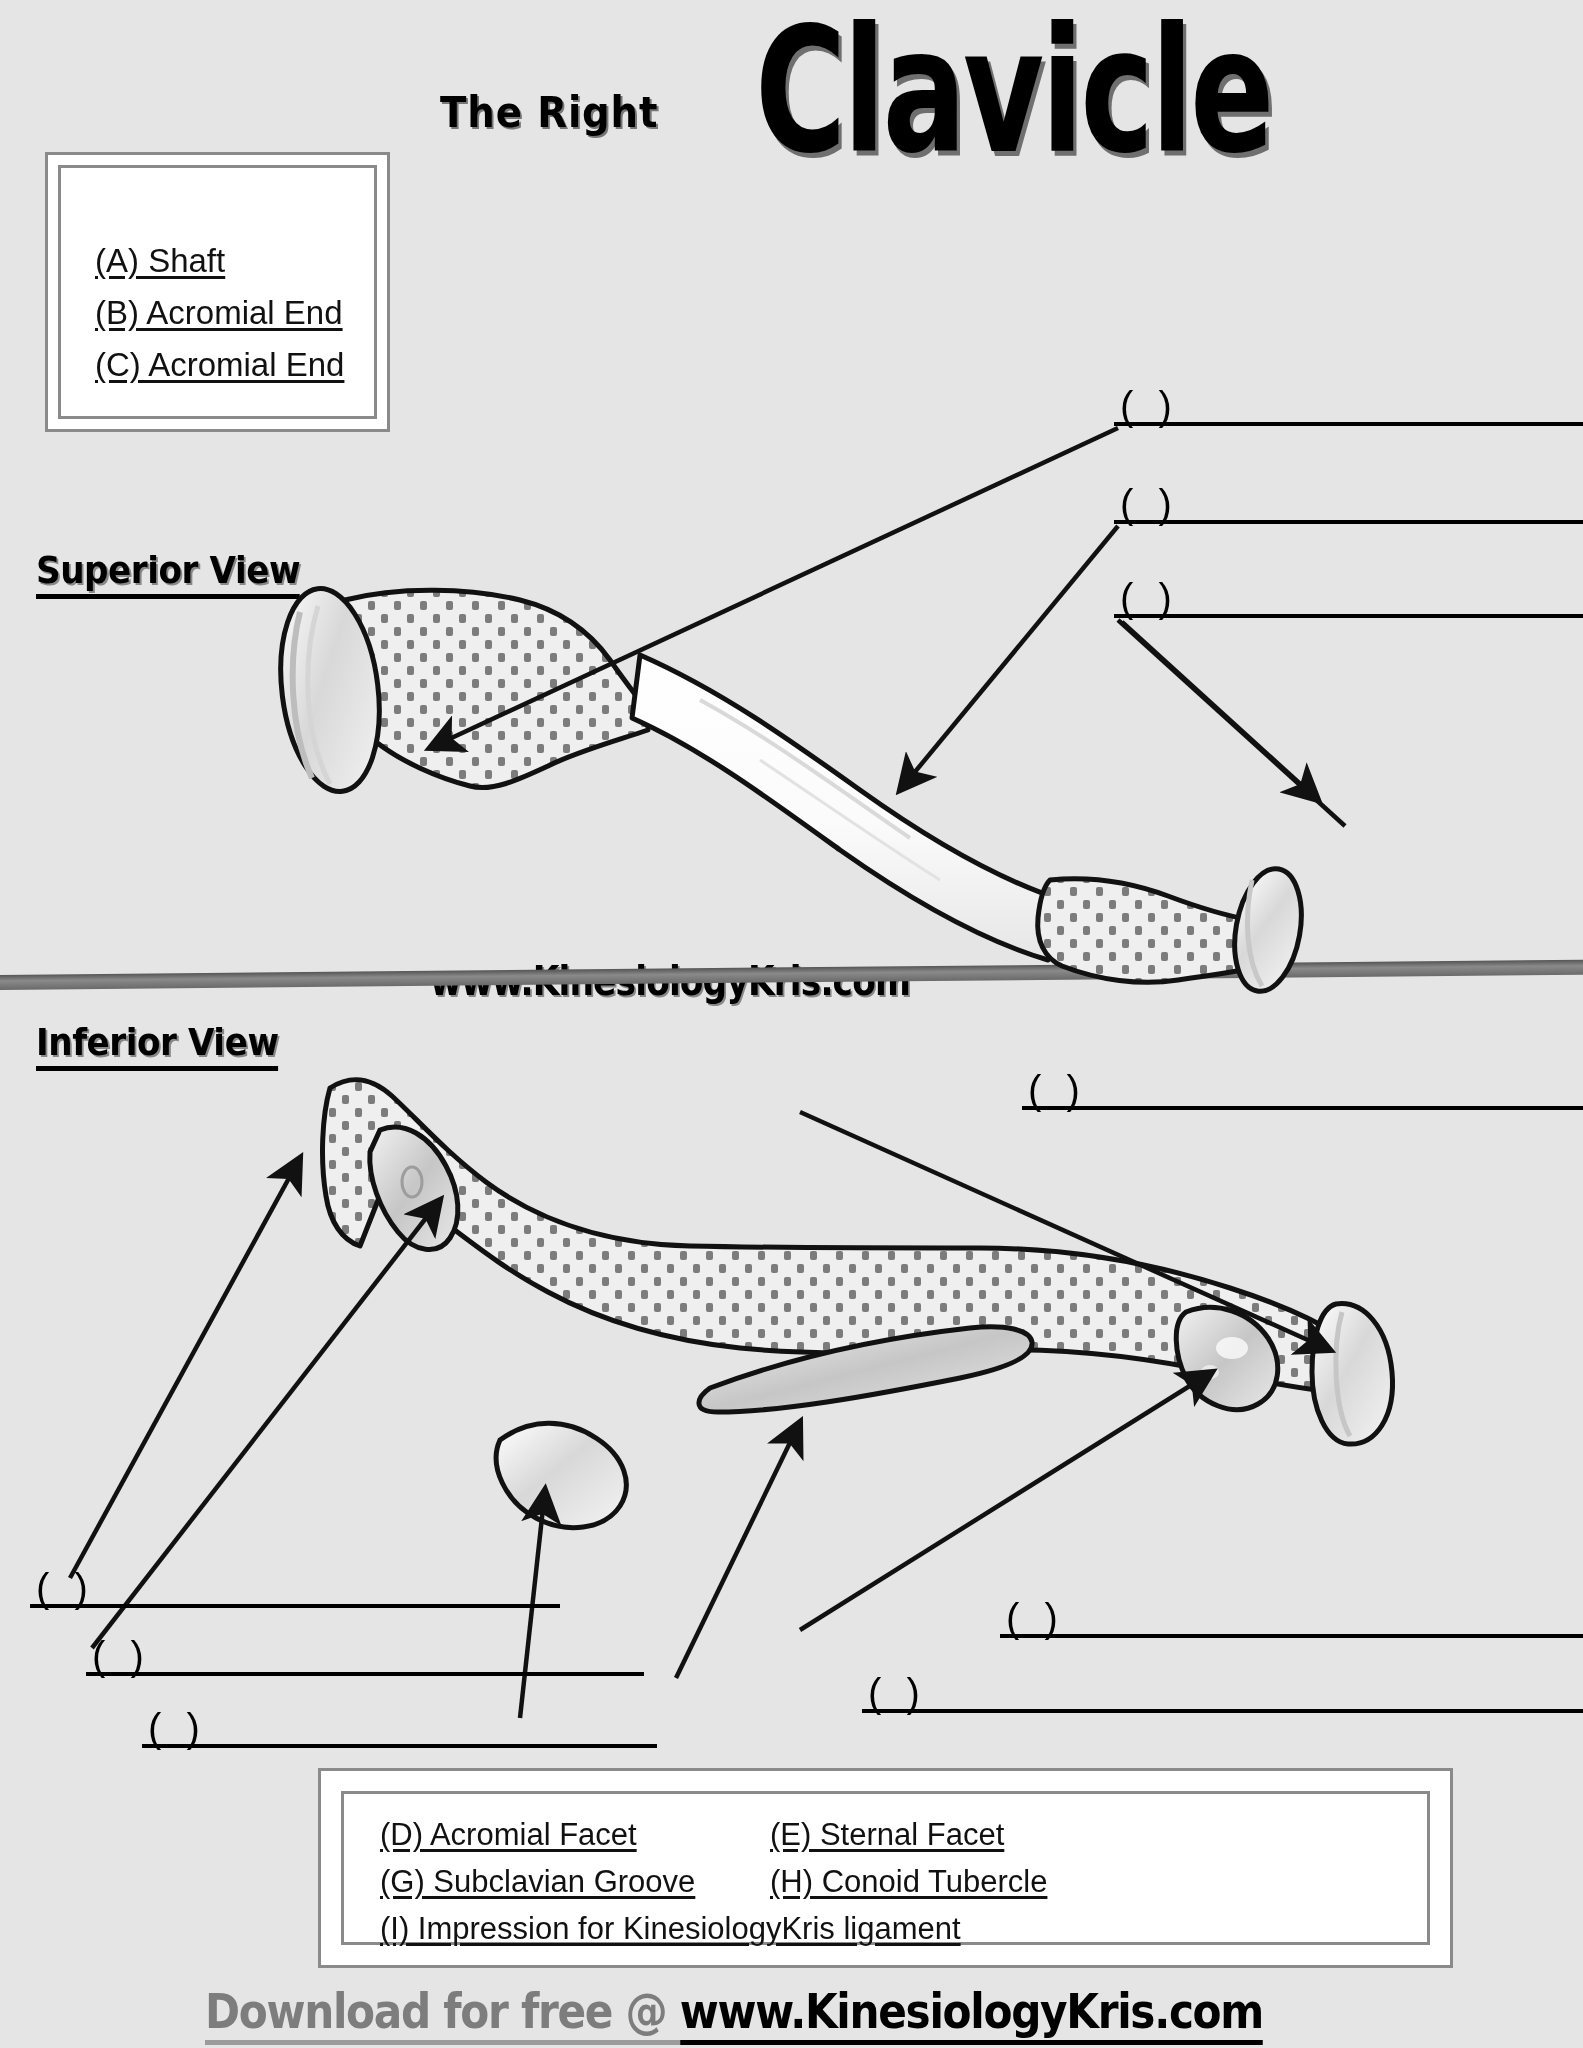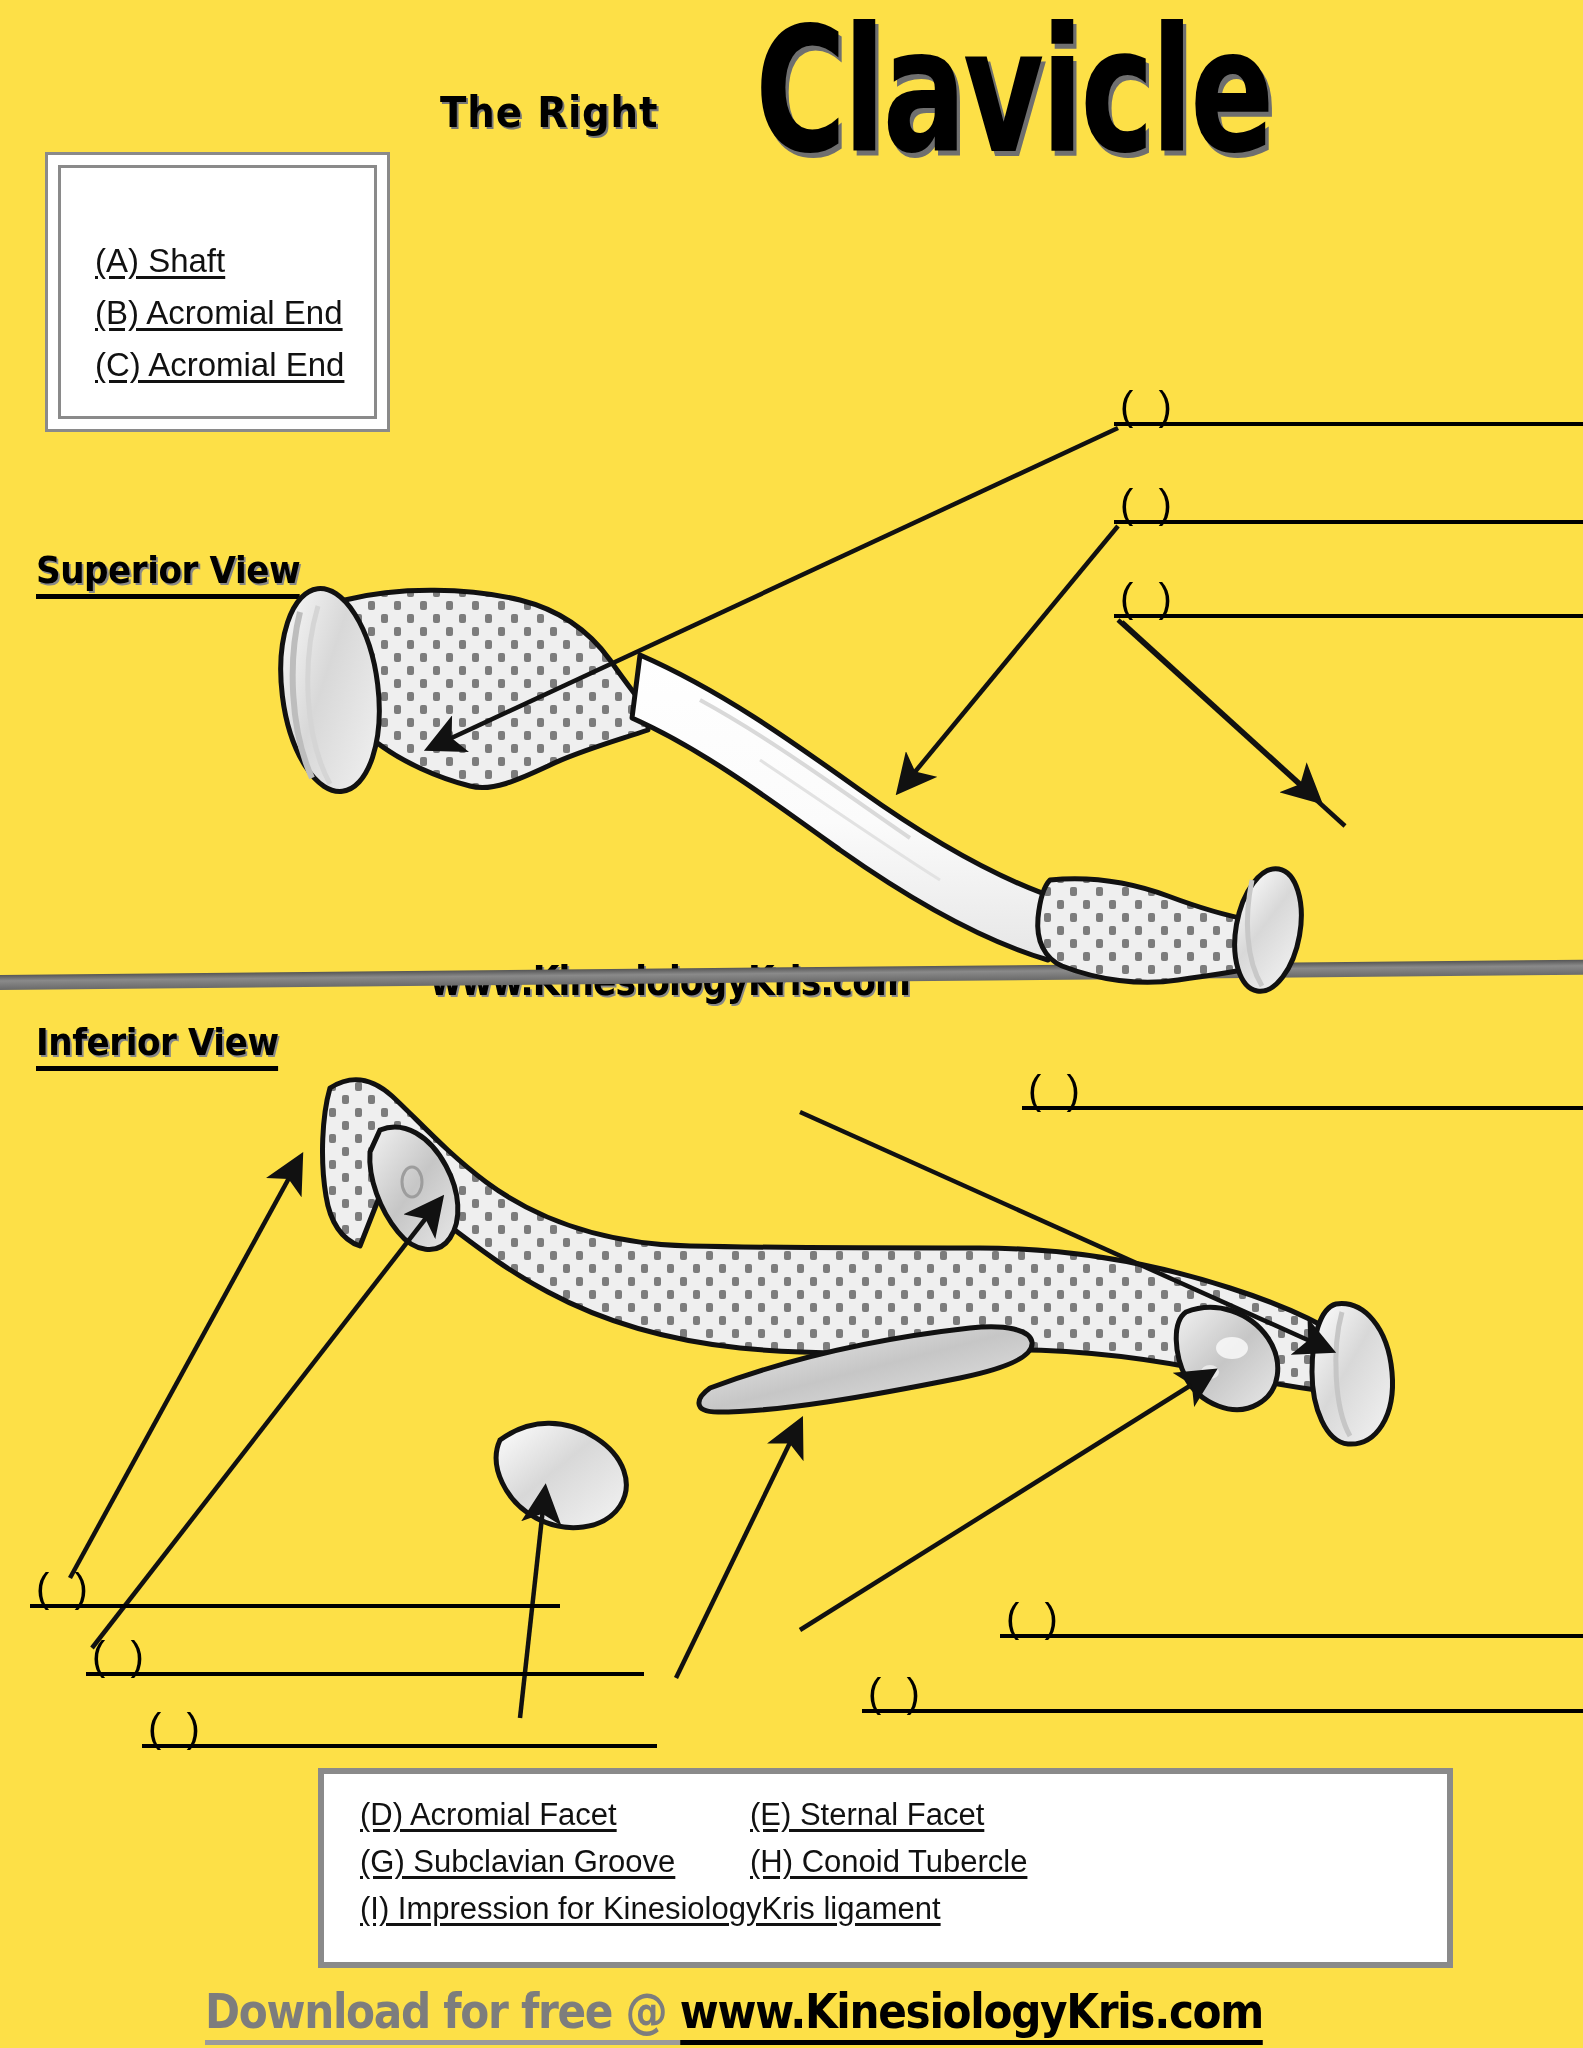--- a/index.html
+++ b/index.html
@@ -7,21 +7,21 @@
     padding: 0;
     background: #ffffff;
   }
   body {
     font-family: "Liberation Sans", sans-serif;
   }
   #page {
     position: relative;
     width: 1583px;
     height: 2048px;
-    background: #fde047;
+    background: #e5e5e5;
     overflow: hidden;
   }
   .abs { position: absolute; }
 
   
   #title-area {
     left: 0; top: 0; width: 1583px; height: 220px;
   }
   #title-small {
     position: absolute;
@@ -80,21 +80,21 @@
     text-decoration: underline;
     text-underline-offset: 4px;
     white-space: nowrap;
     display: inline-block;
   }
   .legend-row { line-height: 46px; white-space: nowrap; }
 
   #legend-bottom {
     left: 318px; top: 1768px;
     width: 1135px; height: 200px;
-    padding: 0;
+    padding: 20px;
   }
   #legend-bottom .legend-inner {
     padding: 18px 0 18px 36px;
     justify-content: flex-start;
   }
   .legend-grid {
     display: grid;
     grid-template-columns: 390px auto;
     row-gap: 2px;
   }

